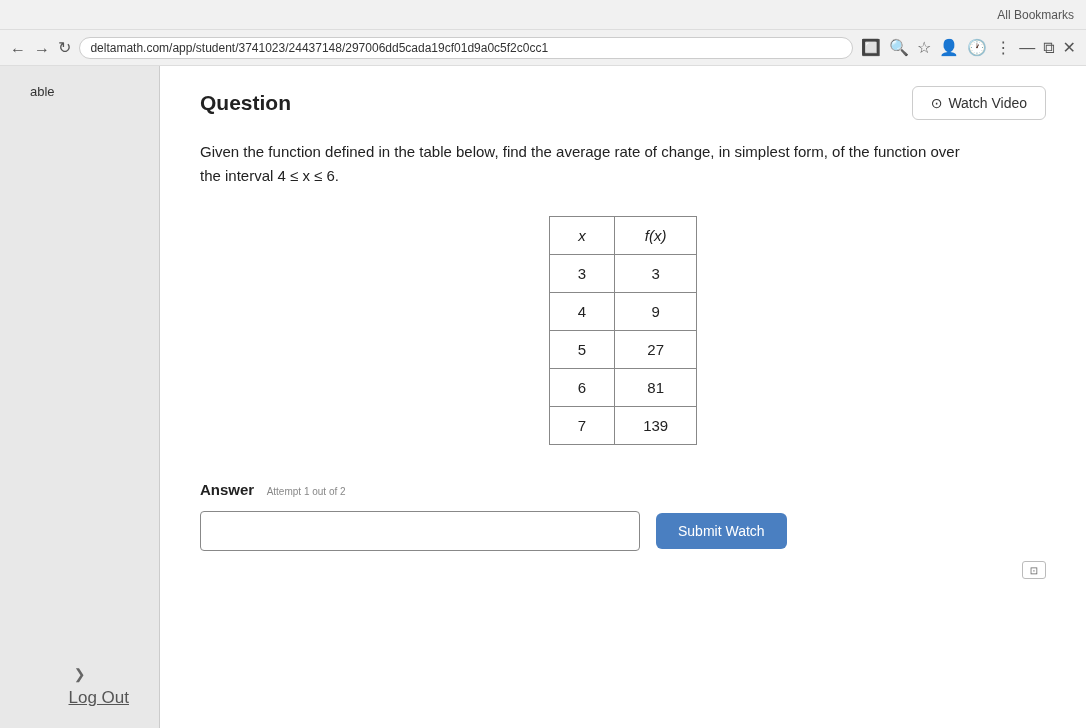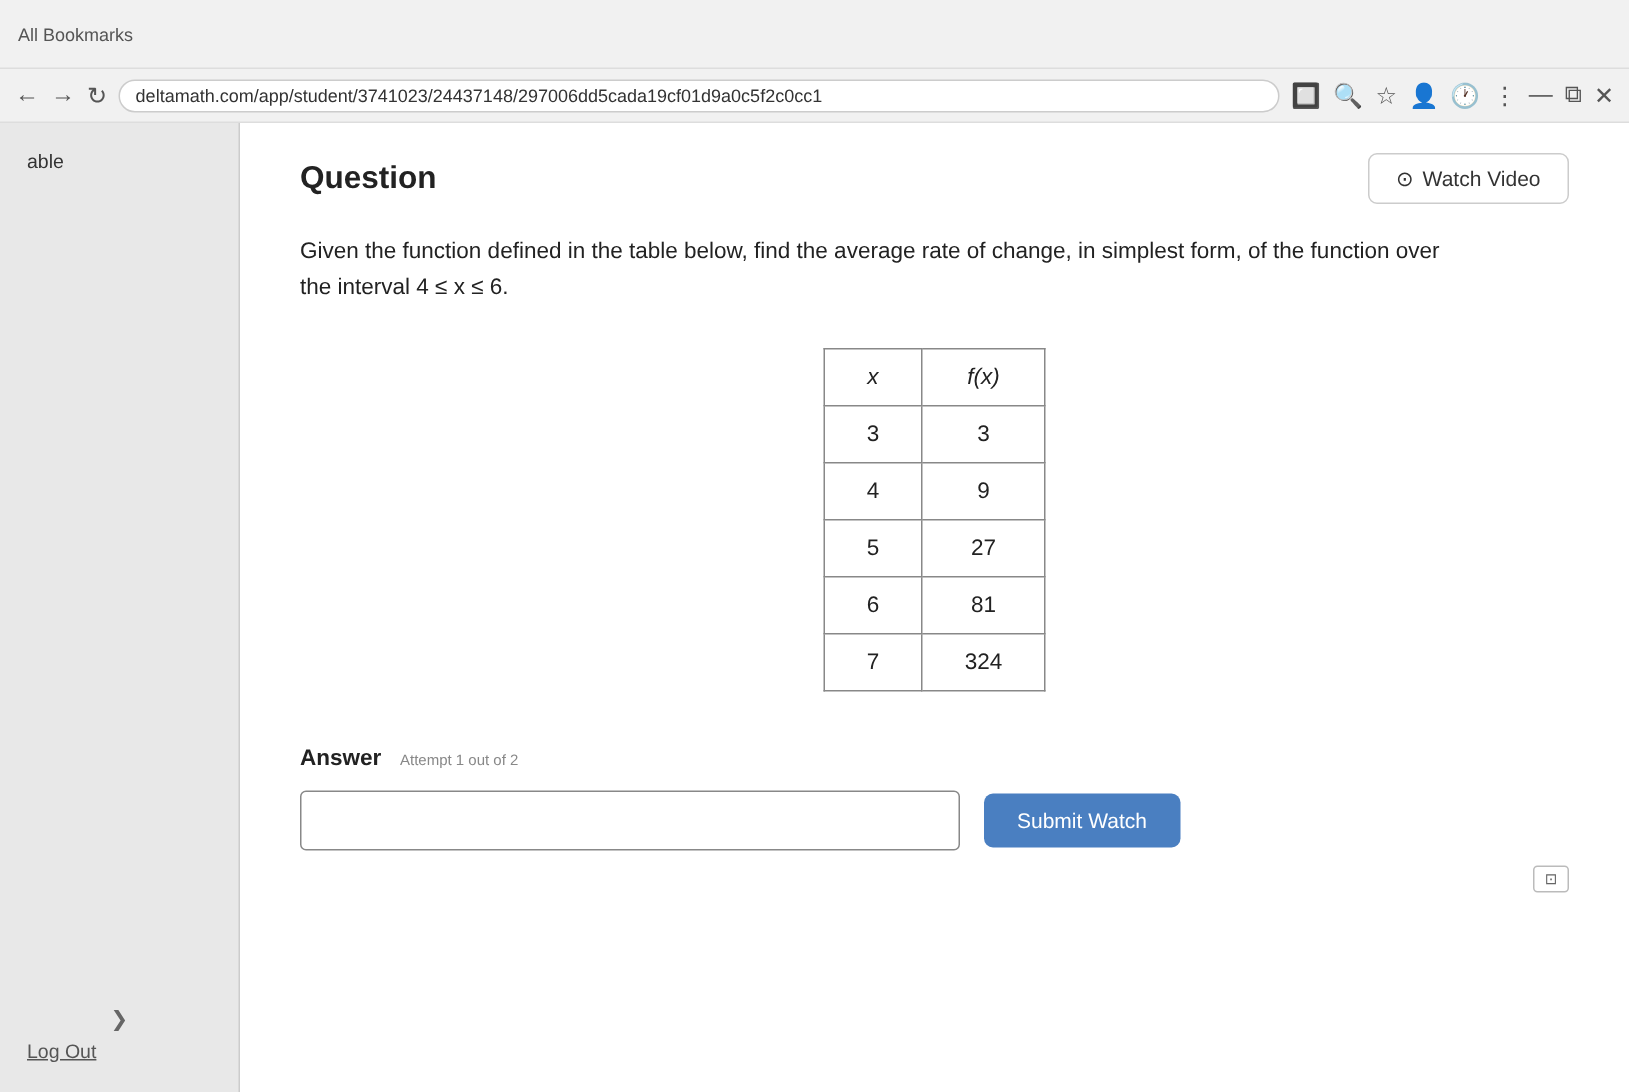--- a/index.html
+++ b/index.html
@@ -39,60 +39,62 @@
       gap: 8px;
       align-items: center;
     }
     .browser-icon {
       font-size: 16px;
       cursor: pointer;
       color: #555;
     }
     .browser-top-bar {
       background: #f1f1f1;
-      height: 46px;
+      height: 30px;
       display: flex;
       align-items: center;
       padding: 0 12px;
+      justify-content: flex-end;
       font-size: 12px;
       gap: 6px;
       border-bottom: 1px solid #ddd;
     }
 
     
     .main-layout {
       display: flex;
       flex: 1;
       overflow: hidden;
     }
 
     
     .sidebar {
       width: 160px;
       background: #e8e8e8;
       border-right: 1px solid #ccc;
       display: flex;
       flex-direction: column;
-      padding: 10px 4px;
+      padding: 10px 16px;
     }
     .sidebar-label {
       font-size: 13px;
       color: #333;
       padding: 8px 14px;
       cursor: pointer;
     }
     .sidebar-bottom {
       margin-top: auto;
       padding: 10px 14px;
     }
     .logout-link {
-      font-size: 13px;
+      font-size: 17px;
       color: #555;
       cursor: pointer;
       text-decoration: underline;
+      text-align: right;
     }
     .chevron-nav {
       padding: 6px 8px;
       font-size: 14px;
       color: #666;
       cursor: pointer;
       text-align: center;
     }
 
     
@@ -297,21 +299,21 @@
             <tr>
               <td>5</td>
               <td>27</td>
             </tr>
             <tr>
               <td>6</td>
               <td>81</td>
             </tr>
             <tr>
               <td>7</td>
-              <td>324</td>
+              <td>139</td>
             </tr>
           </tbody>
       </table>
     </div>
 
     <div class="answer-section">
       <div>
         <span class="answer-label">Answer</span>
         <span class="attempt-text">Attempt 1 out of 2</span>
       </div>

